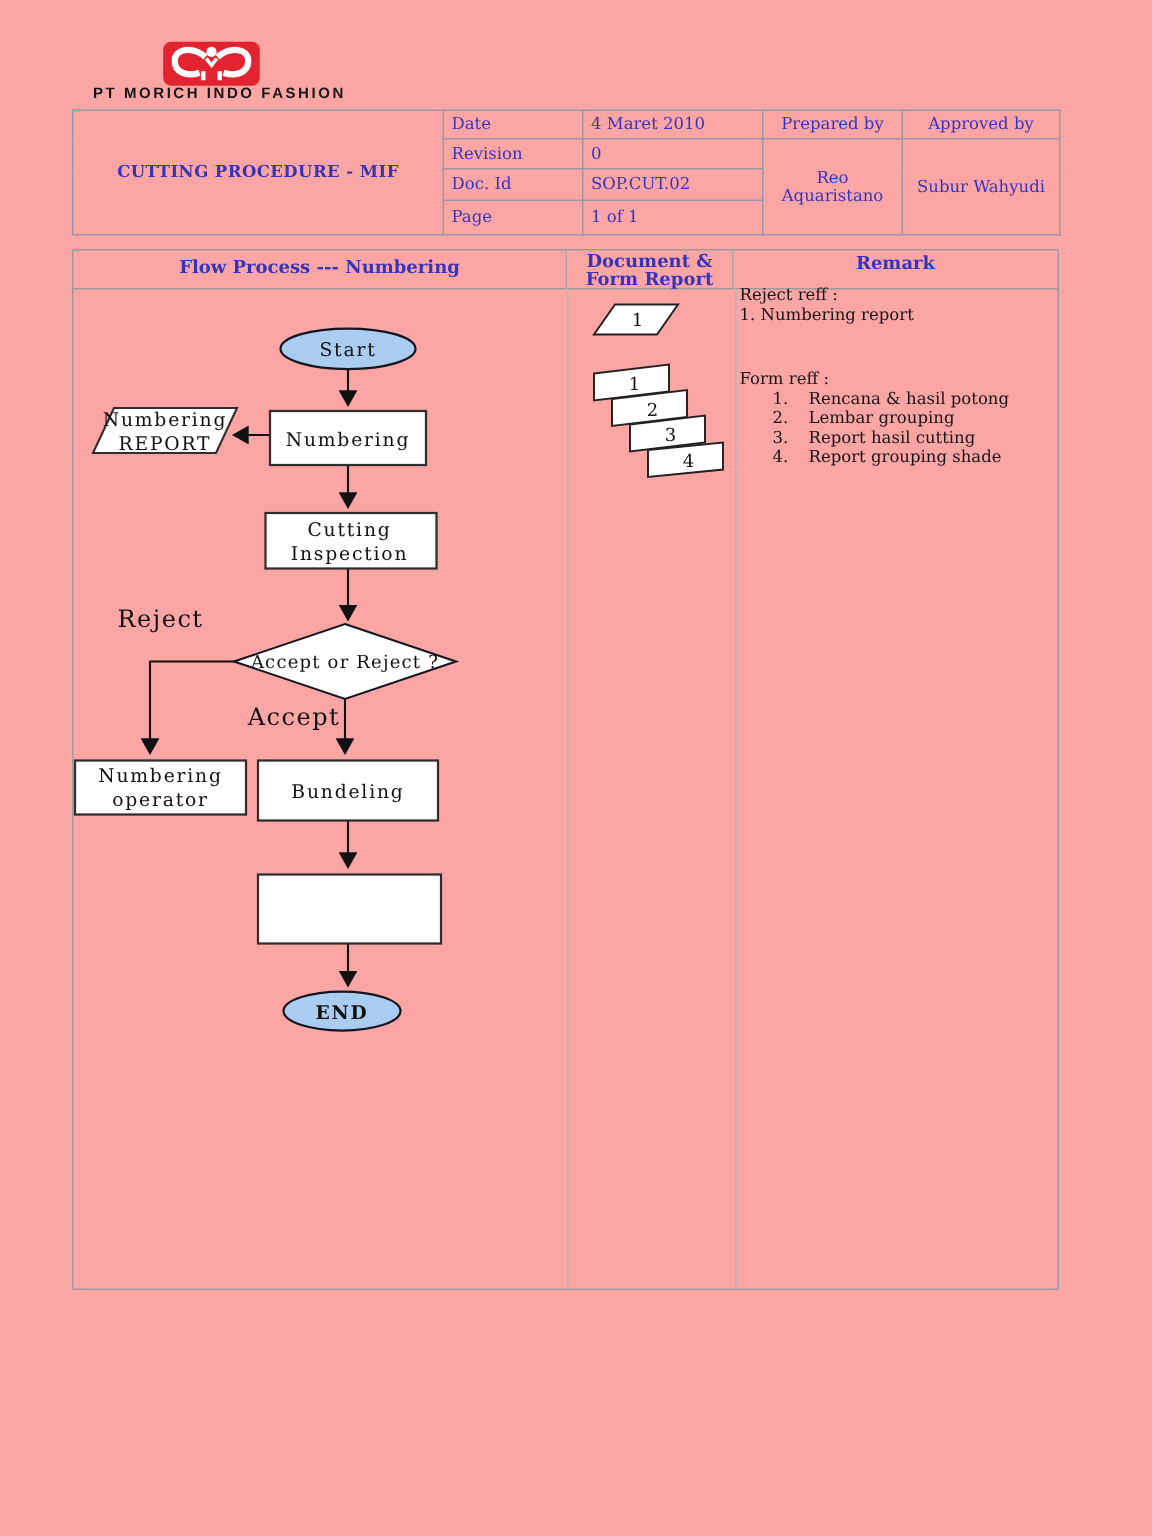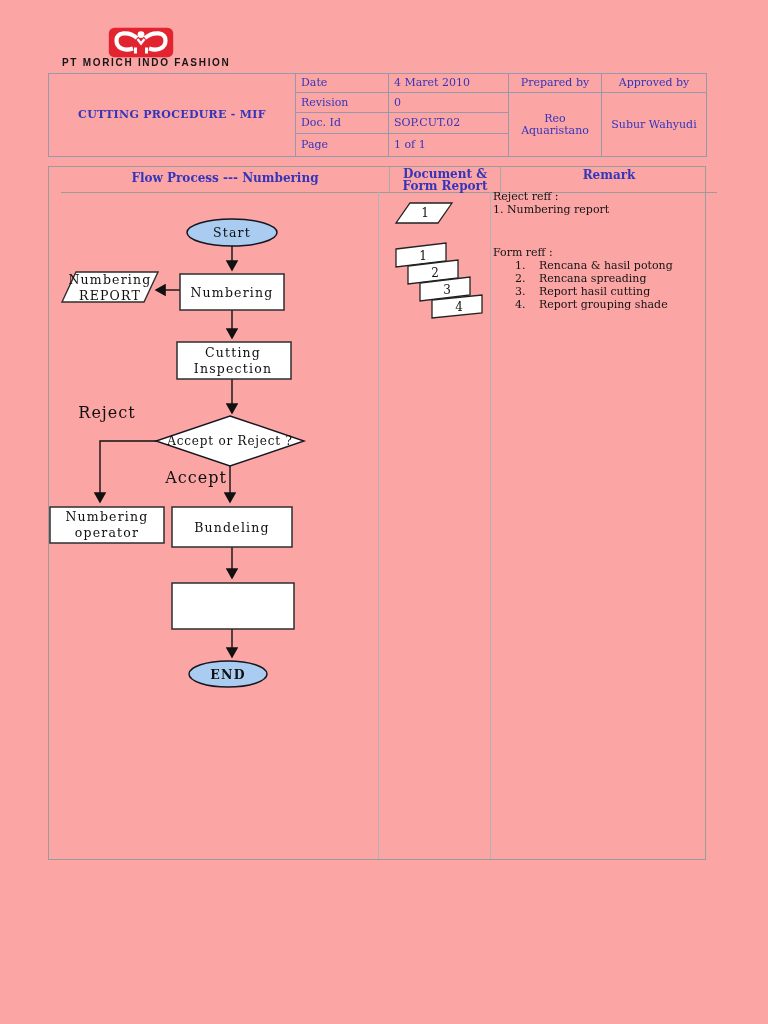--- a/index.html
+++ b/index.html
@@ -18,21 +18,21 @@
     padding:1px 5px;vertical-align:middle;line-height:12px;}
   td.ht-title{text-align:center;font-weight:bold;font-size:12.5px;letter-spacing:0.3px;}
   td.ht-label{}
   td.ht-value{}
   td.ht-sig-head{text-align:center;}
   td.ht-sig-name{text-align:center;vertical-align:bottom;padding-bottom:3px;margin-top:32px;}
 
   
   .main-table{position:absolute;left:48px;top:166px;width:656px;height:692px;
     border:1px solid #9b9b9b;}
-  .mt-header{position:absolute;left:12px;top:0;width:656px;height:25px;
+  .mt-header{position:absolute;left:0;top:0;width:656px;height:25px;
     border-bottom:1px solid #9b9b9b;display:flex;}
   .mt-h-cell{color:#3535bb;font-weight:bold;font-size:12px;text-align:center;
     line-height:12px;padding-top:2px;box-sizing:border-box;}
   .mt-h1{width:329px;border-right:1px solid #a9a9a9;padding-top:5px;}
   .mt-h2{width:111px;border-right:1px solid #a9a9a9;padding:1px 10px 0 10px;}
   .mt-h3{width:216px;padding-top:2px;}
   .mt-colline{position:absolute;top:25px;bottom:0;width:0;border-left:1px solid #b3b3b3;}
 
   
   .flow-label{position:absolute;display:flex;align-items:center;justify-content:center;
@@ -192,21 +192,21 @@
     <div>Reject reff :</div>
     <div>1. Numbering report</div>
     <div class="gap"></div>
     <div>Form reff :</div>
     <div class="form-row">
       <span class="num">1.</span>
       <span>Rencana &amp; hasil potong</span>
     </div>
     <div class="form-row">
       <span class="num">2.</span>
-      <span>Rencana spreading</span>
+      <span>Lembar grouping</span>
     </div>
     <div class="form-row">
       <span class="num">3.</span>
       <span>Report hasil cutting</span>
     </div>
     <div class="form-row">
       <span class="num">4.</span>
       <span>Report grouping shade</span>
     </div>
   </div>

